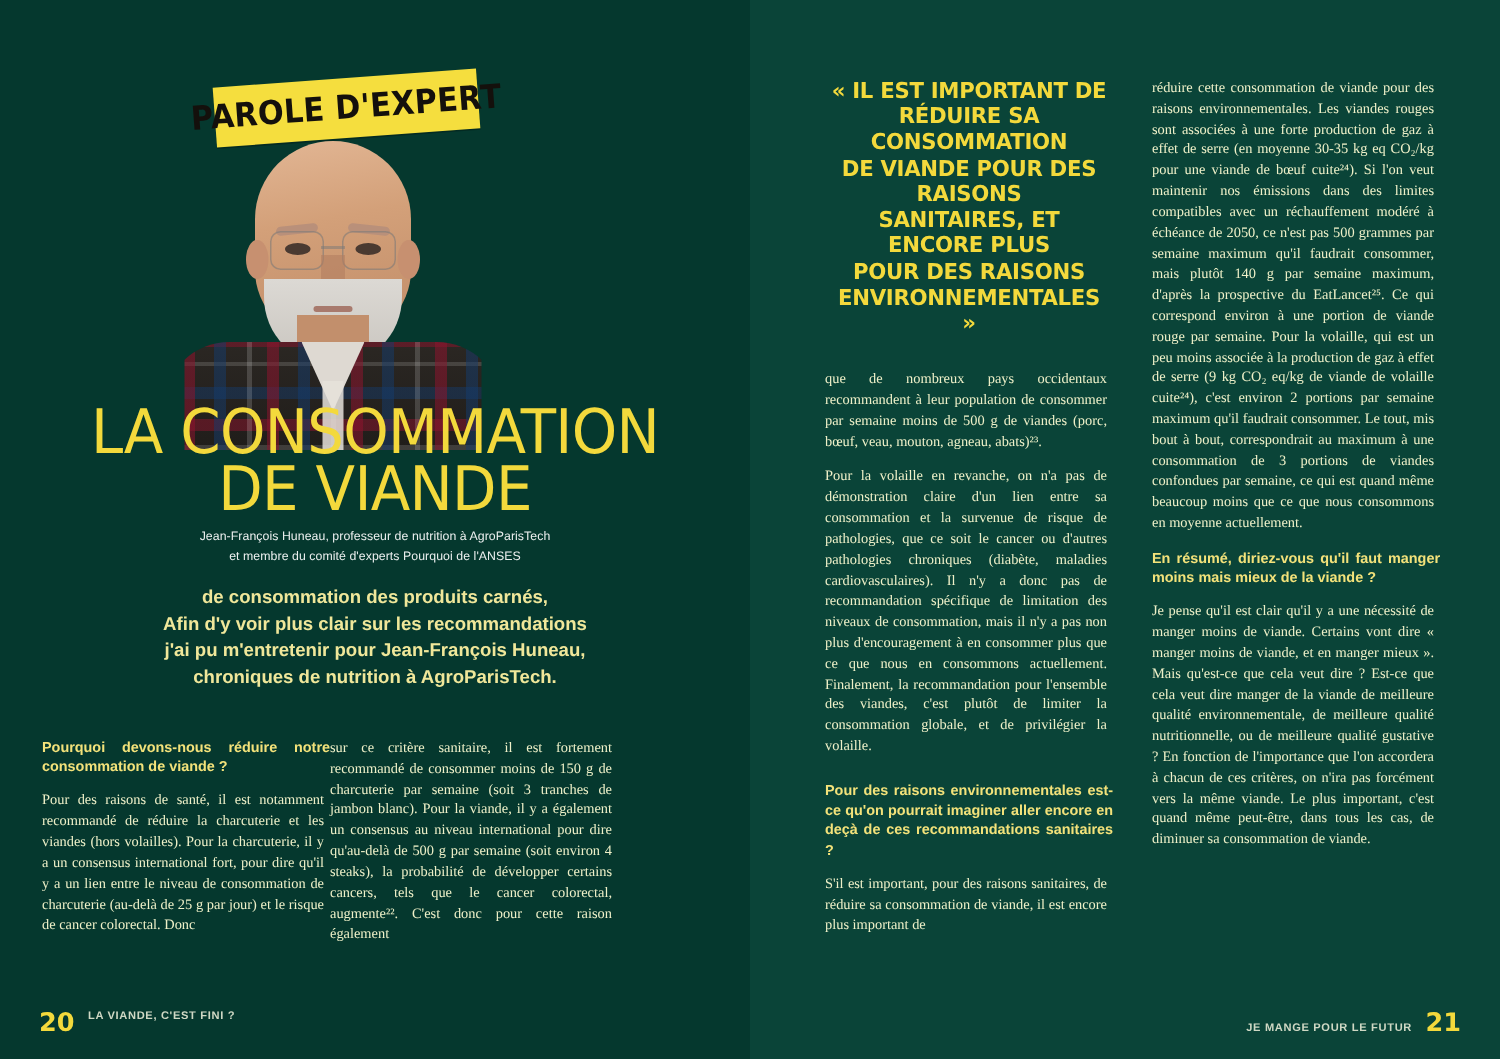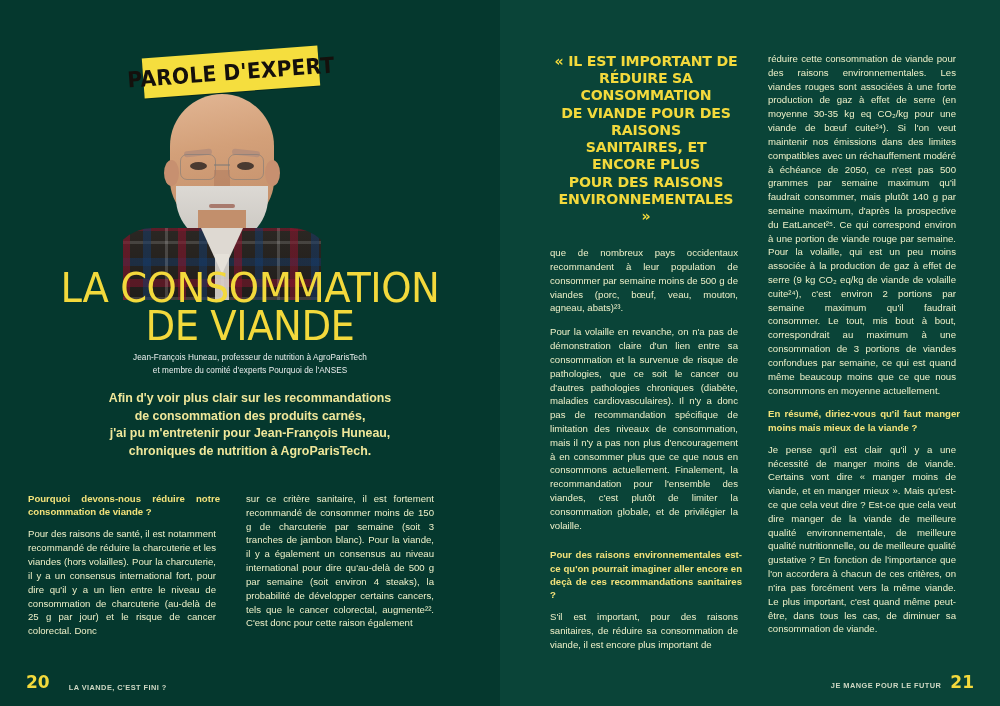--- a/index.html
+++ b/index.html
@@ -98,47 +98,47 @@
     font-size:8.2px;line-height:1.55;letter-spacing:.05px;
   }
   .chapo{
     position:absolute;left:46px;right:46px;top:390px;
     text-align:center;color:#f0e79a;
     font-weight:bold;font-size:12.4px;line-height:1.42;
   }
 
   .cols-left{
     position:absolute;left:28px;top:492px;width:410px;
-    display:flex;gap:26px;
+    display:flex;
   }
   .col{width:192px;}
 
   .qhead{
     color:#f3e27a;font-weight:bold;font-size:9.6px;line-height:1.38;
     text-align:justify;margin:0 0 9px 0;
   }
   .body{
     color:#eef0c8;font-size:9.6px;line-height:1.44;text-align:justify;
     margin:0 4px 10px 0;
-    font-family:Liberation Sans, sans-serif;
+    font-family:Liberation Serif, serif;
   }
   .body.last{margin-bottom:0;}
 
   
   .cols-right{position:absolute;left:50px;top:52px;width:410px;display:flex;gap:26px;}
   .pull{
     color:#f3d93c;font-family:"DejaVu Sans", sans-serif;
     font-weight:bold;font-size:14.6px;line-height:1.18;
     text-align:center;letter-spacing:-0.2px;margin:0 0 22px 0;
     transform:scaleX(.97);transform-origin:center;
   }
 
   
   .footer{position:absolute;left:0;right:0;bottom:0;height:46px;}
-  .fl{position:absolute;left:26px;bottom:14px;display:flex;align-items:flex-end;gap:19px;}
+  .fl{position:absolute;left:26px;bottom:14px;display:flex;align-items:flex-start;gap:9px;}
   .fr{position:absolute;right:26px;bottom:14px;display:flex;align-items:baseline;gap:9px;}
   .pageno{color:#f3d93c;font-family:"DejaVu Sans",sans-serif;font-weight:bold;font-size:17px;}
   .ftxt{color:#cfd8c4;font-size:7.4px;font-weight:bold;letter-spacing:.45px;}
 </style>
 </head>
 <body>
 
 <div class="spread">
 
   <div class="page page-left">
@@ -175,22 +175,22 @@
       <span class="l1">LA CONSOMMATION</span>
       <span class="l2">DE VIANDE</span>
     </div>
 
     <div class="byline">
       <div>Jean-François Huneau, professeur de nutrition à AgroParisTech</div>
       <div>et membre du comité d'experts Pourquoi de l'ANSES</div>
     </div>
 
     <div class="chapo">
+      <div>de consommation des produits carnés,</div>
       <div>Afin d'y voir plus clair sur les recommandations</div>
-      <div>de consommation des produits carnés,</div>
       <div>j'ai pu m'entretenir pour Jean-François Huneau,</div>
       <div>chroniques de nutrition à AgroParisTech.</div>
     </div>
 
     <div class="cols-left">
       <div class="col">
         <p class="qhead">Pourquoi devons-nous réduire notre consommation de viande ?</p>
         <p class="body last">Pour des raisons de santé, il est notamment recommandé de réduire la charcuterie et les viandes (hors volailles). Pour la charcuterie, il y a un consensus international fort, pour dire qu'il y a un lien entre le niveau de consommation de charcuterie (au-delà de 25 g par jour) et le risque de cancer colorectal. Donc</p>
       </div>
       <div class="col">

